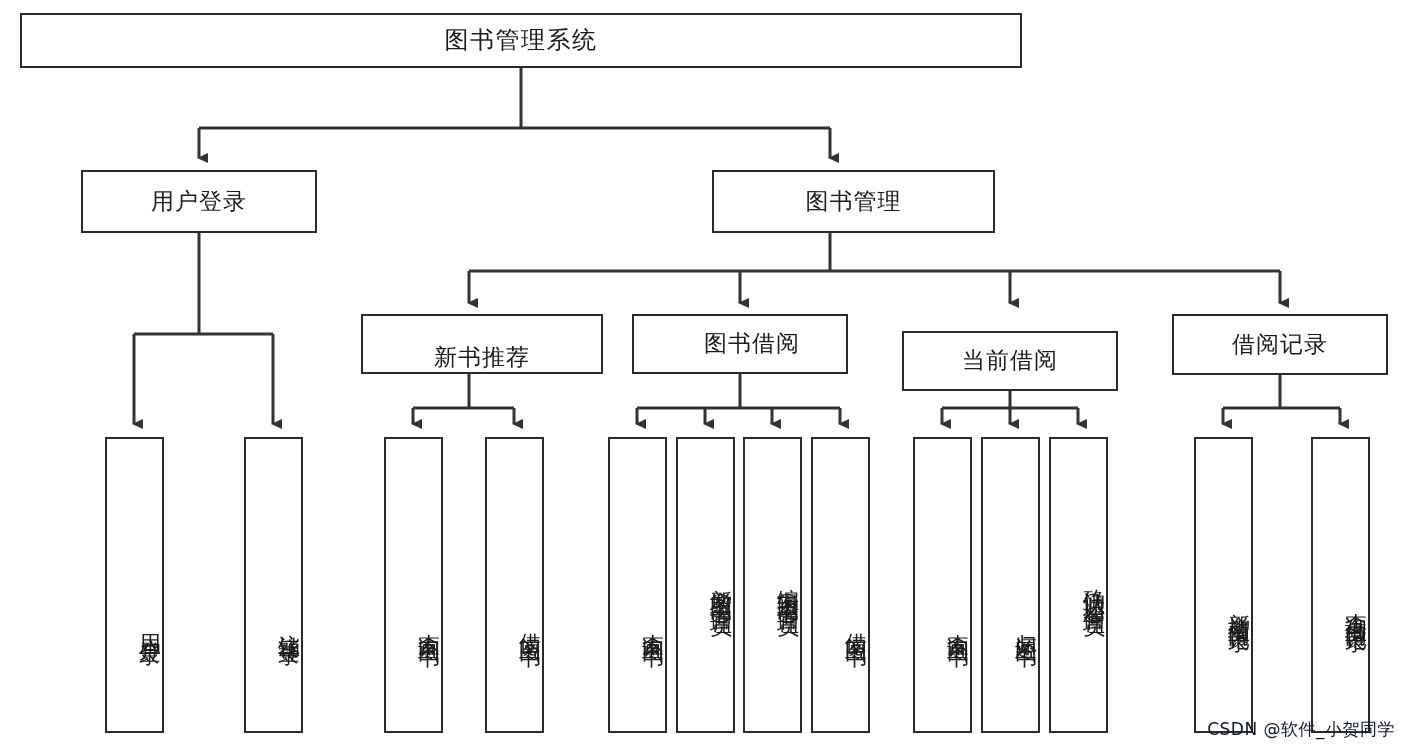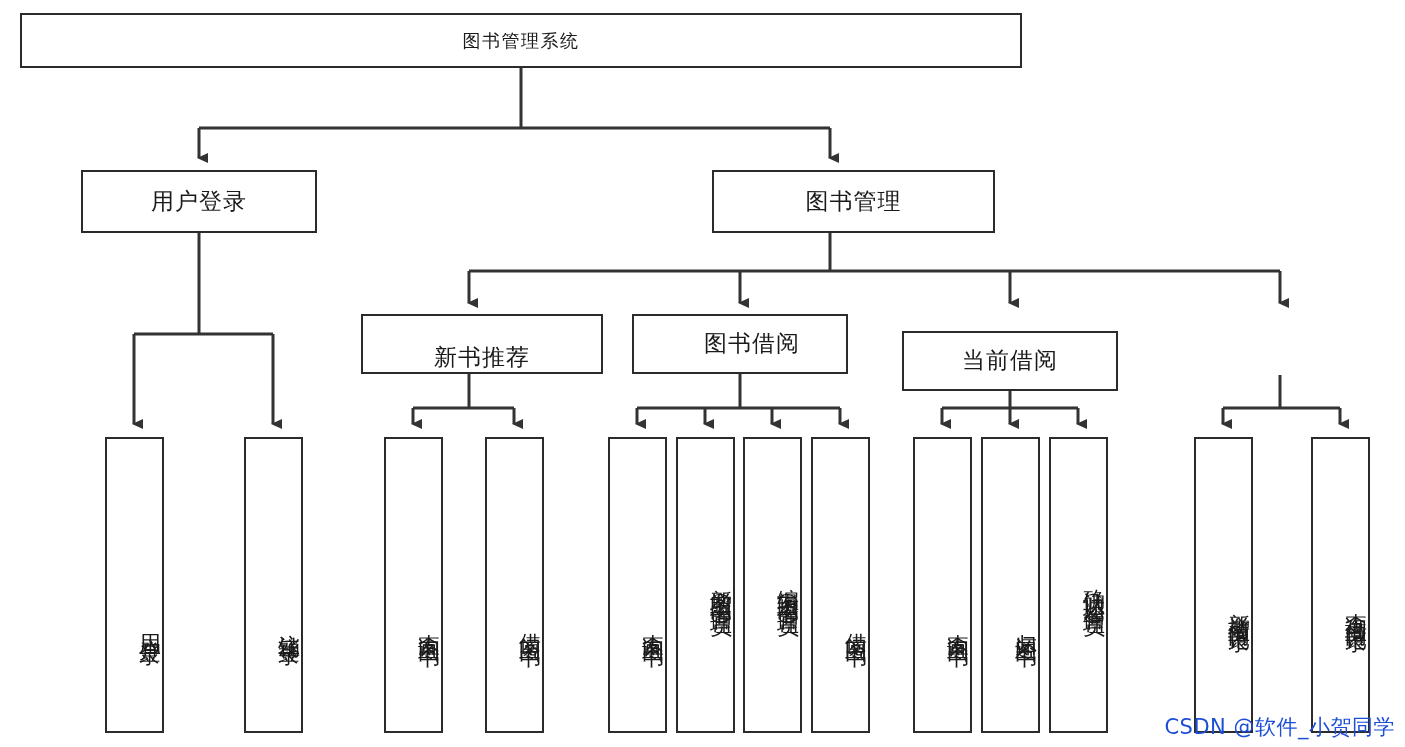--- a/index.html
+++ b/index.html
@@ -33,21 +33,21 @@
     align-items: center;
     justify-content: center;
     color: #1a1a1a;
   }
   .node-h {
     font-size: 23px;
     letter-spacing: 1px;
     line-height: 1.2;
   }
   .node-root {
-    font-size: 18px;
+    font-size: 24px;
     letter-spacing: 1.5px;
   }
   .node-v {
     writing-mode: vertical-rl;
     text-orientation: upright;
     font-size: 22px;
     letter-spacing: 4px;
     line-height: 1.05;
     padding-top: 14px;
     align-items: flex-start;
@@ -56,22 +56,22 @@
   }
   .node-v .vtext {
     writing-mode: vertical-rl;
     text-orientation: upright;
     display: block;
   }
   #watermark {
     position: absolute;
     right: 10px;
     bottom: 6px;
-    font-size: 21px;
-    color: #1d4ed8;
+    font-size: 17px;
+    color: #0f172a;
     letter-spacing: 0.5px;
     user-select: none;
     white-space: nowrap;
   }
 </style>
 </head>
 <body>
 
 <div id="canvas">
 
@@ -138,20 +138,23 @@
 
   <div class="node node-h" style="left:361px; top:314px; width:242px; height:60px;align-items:flex-end;">
     <span>新书推荐</span>
   </div>
   <div class="node node-h" style="left:632px; top:314px; width:216px; height:60px;padding-left:24px;">
     <span>图书借阅</span>
   </div>
   <div class="node node-h" style="left:902px; top:314px; width:216px; height:60px;margin-top:17px;">
     <span>当前借阅</span>
   </div>
+  <div class="node node-h" style="left:1172px; top:314px; width:216px; height:61px;">
+    <span>借阅记录</span>
+  </div>
 
   <div class="node node-v" style="left:105px; top:437px; width:59px; height:296px; padding-top:78px;">
     <span class="vtext">用户登录</span>
   </div>
   <div class="node node-v" style="left:244px; top:437px; width:59px; height:296px; padding-top:78px;">
     <span class="vtext">注销登录</span>
   </div>
 
   <div class="node node-v" style="left:384px; top:437px; width:59px; height:296px; padding-top:78px;">
     <span class="vtext">查询图书</span>

